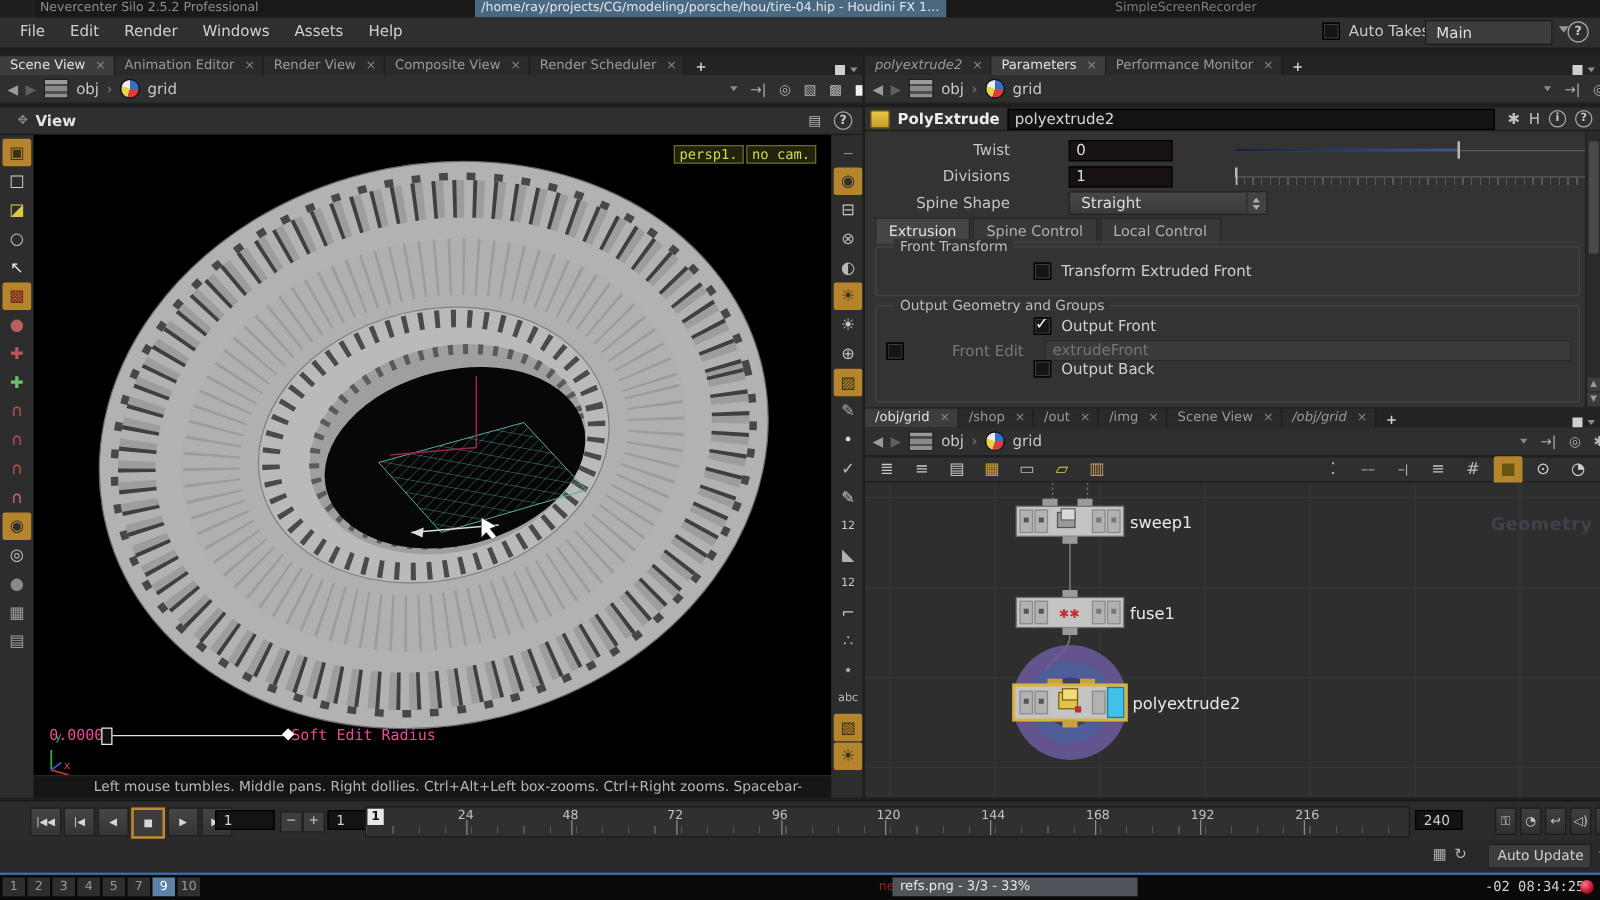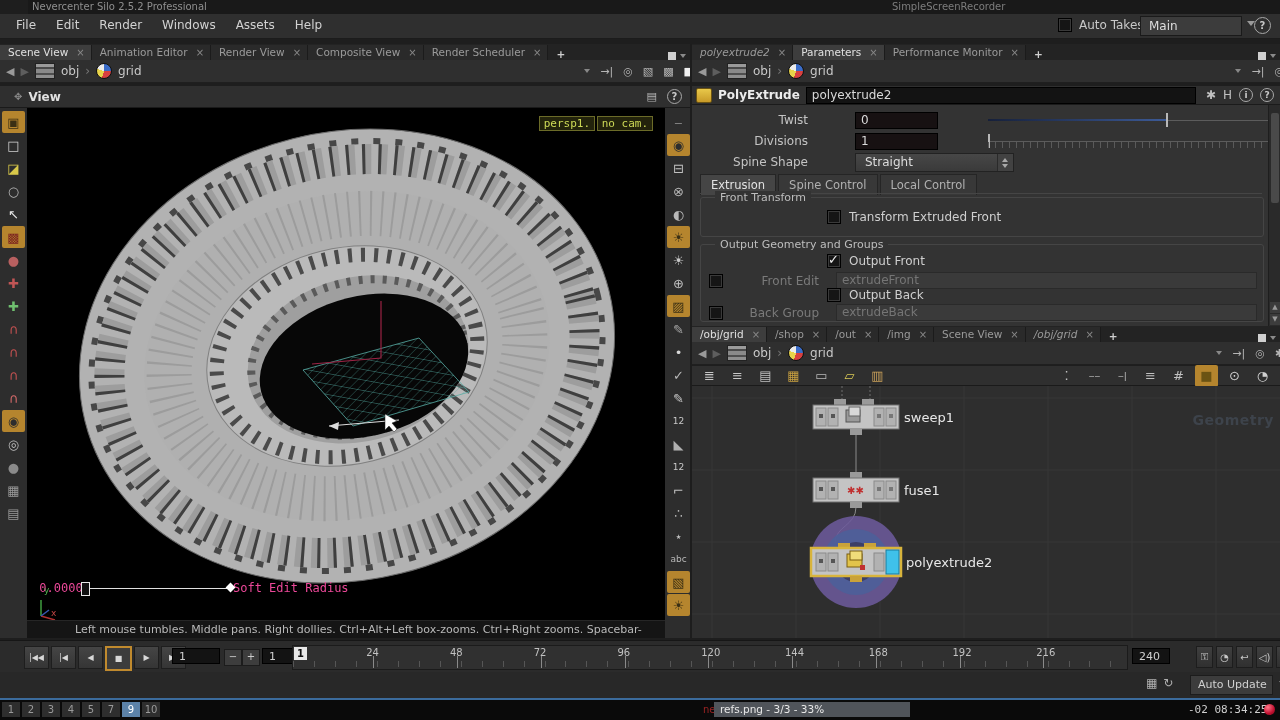--- a/index.html
+++ b/index.html
@@ -155,20 +155,21 @@
       font-size:10.5px;line-height:15px;padding-left:6px;box-sizing:border-box;}
   #clock{position:absolute;left:1188px;top:3px;font-size:11px;color:#cfcfcf;}
   #rec-dot{position:absolute;left:1264px;top:4px;width:11px;height:11px;border-radius:50%;
       background:radial-gradient(circle at 35% 30%,#ff7788,#c01030 60%,#700818);}
 </style>
 </head>
 <body>
 
 <div id="titlebar" class="r">
   <span class="app">Nevercenter Silo 2.5.2 Professional</span>
+  <span class="doc">/home/ray/projects/CG/modeling/porsche/hou/tire-04.hip - Houdini FX 1…</span>
   <span class="rec">SimpleScreenRecorder</span>
 </div>
 
 <div id="menubar" class="r">
   <div id="menu-items">
       <span class="menu-item">File</span>
       <span class="menu-item">Edit</span>
       <span class="menu-item">Render</span>
       <span class="menu-item">Windows</span>
       <span class="menu-item">Assets</span>
@@ -421,25 +422,20 @@
     </div>
     <div class="cbrow" style="left:8px;top:27px;width:548px">
       <span class="cb"></span>
       <span class="plabel dim" style="width:88px">Front Edit</span>
       <span class="pfield dis" style="flex:1">extrudeFront</span>
     </div>
     <div class="cbrow" style="left:126px;top:43px">
       <span class="cb"></span>
       <span>Output Back</span>
     </div>
-    <div class="cbrow" style="left:8px;top:59px;width:548px">
-      <span class="cb"></span>
-      <span class="plabel dim" style="width:88px">Back Group</span>
-      <span class="pfield dis" style="flex:1">extrudeBack</span>
-    </div>
   </div>
 </div>
 <div class="vscroll r">
   <span class="hnd"></span>
     <span class="up">▲</span>
     <span class="dn">▼</span>
 </div>
 
 <div id="np-tabs" class="tabbar r">
     <div class="tab active">

